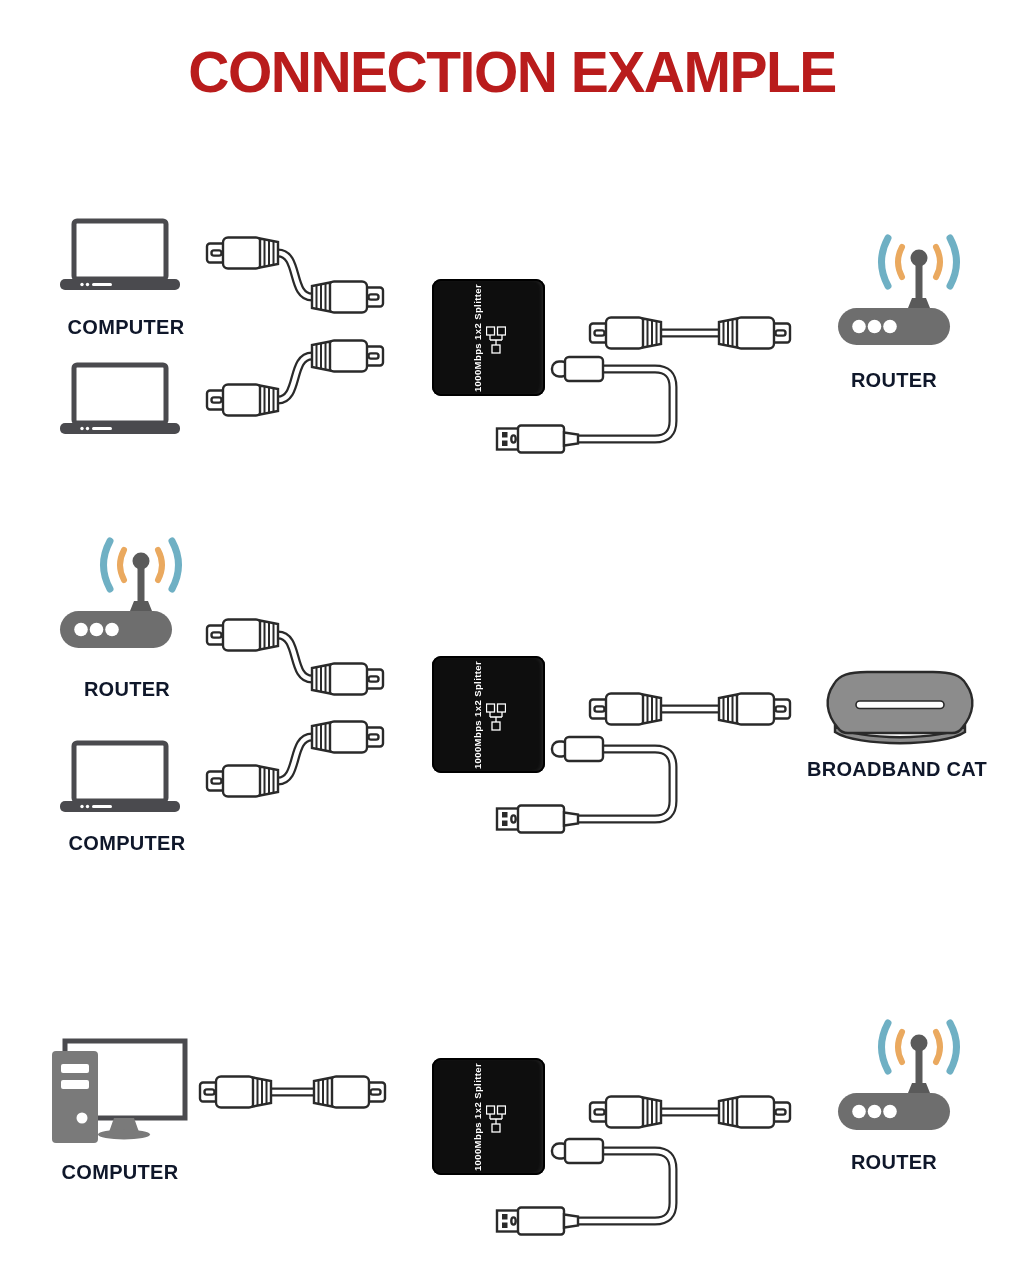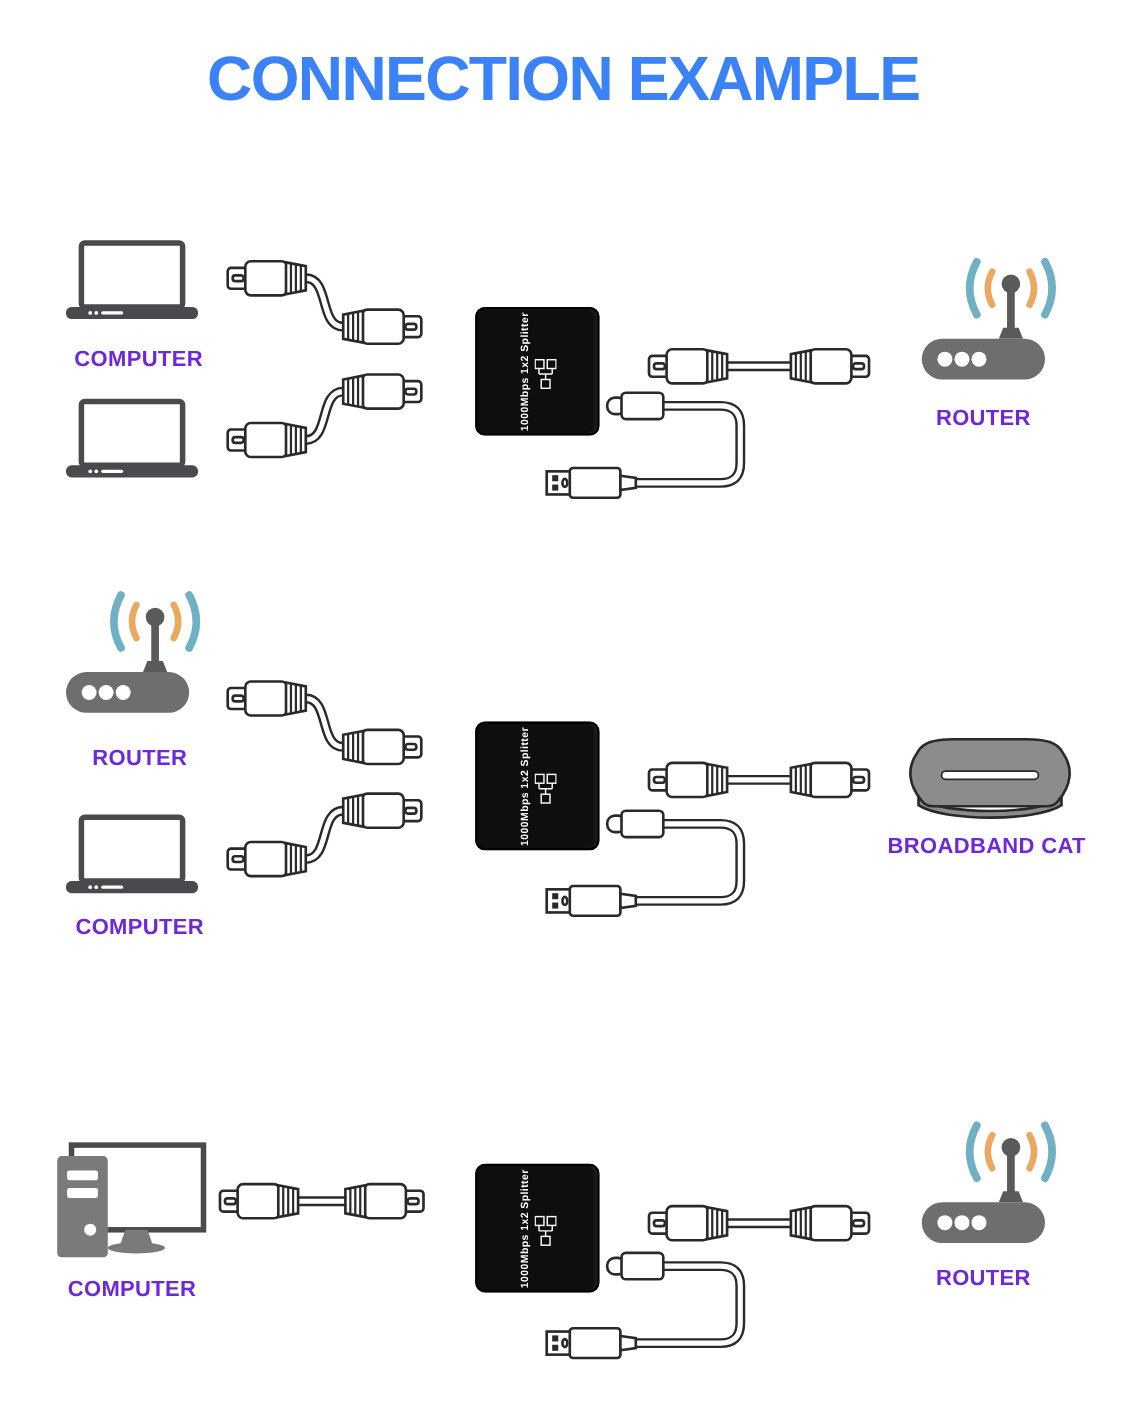--- a/index.html
+++ b/index.html
@@ -1,23 +1,23 @@
 <!DOCTYPE html>
 <html style="--outline: #2a2a2a; --dark_gray: #4a4a4e; --device_gray: #6e6e6e; --antenna_gray: #5a5a5a; --tower_gray: #7a7a7a; --modem_gray: #8c8c8c; --splitter_bg: #0e0e0e; --wifi_inner: #EAA95F; --wifi_outer: #6FB0C4;"><head>
 <meta charset="utf-8">
 <style>
   html,body{margin:0;padding:0;background:#fff;}
   #page{position:relative;width:1024px;height:1280px;background:#fff;overflow:hidden;
         font-family:"Liberation Sans",sans-serif;}
   #diagram-svg{position:absolute;left:0;top:0;width:1024px;height:1280px;}
 
   .page-title{position:absolute;left:0;top:44px;width:1024px;text-align:center;
-    font-size:57px;font-weight:bold;letter-spacing:-1.5px;color:#3b82f6;line-height:1;}
-
-  .dev-label{position:absolute;font-size:20px;font-weight:bold;color:#6d28d9;
+    font-size:57px;font-weight:bold;letter-spacing:-1.5px;color:#b91c1c;line-height:1;}
+
+  .dev-label{position:absolute;font-size:20px;font-weight:bold;color:#0f172a;
     text-align:center;letter-spacing:0.3px;white-space:nowrap;line-height:1;}
 
   
   .splitter{position:absolute;width:113px;height:117px;background:var(--splitter_bg,#0e0e0e);
     border-radius:9px;box-shadow:inset 0 0 0 2px #000, inset -3px 0 4px rgba(255,255,255,.12);}
   .splitter-rot{position:absolute;left:50%;top:50%;width:112px;
     transform:translate(-50%,-50%) rotate(-90deg);
     display:flex;flex-direction:column;align-items:center;gap:3px;}
   .splitter-text{color:#fff;font-size:9.5px;font-weight:bold;letter-spacing:0.4px;white-space:nowrap;}
   .ports-icon{display:block;}

